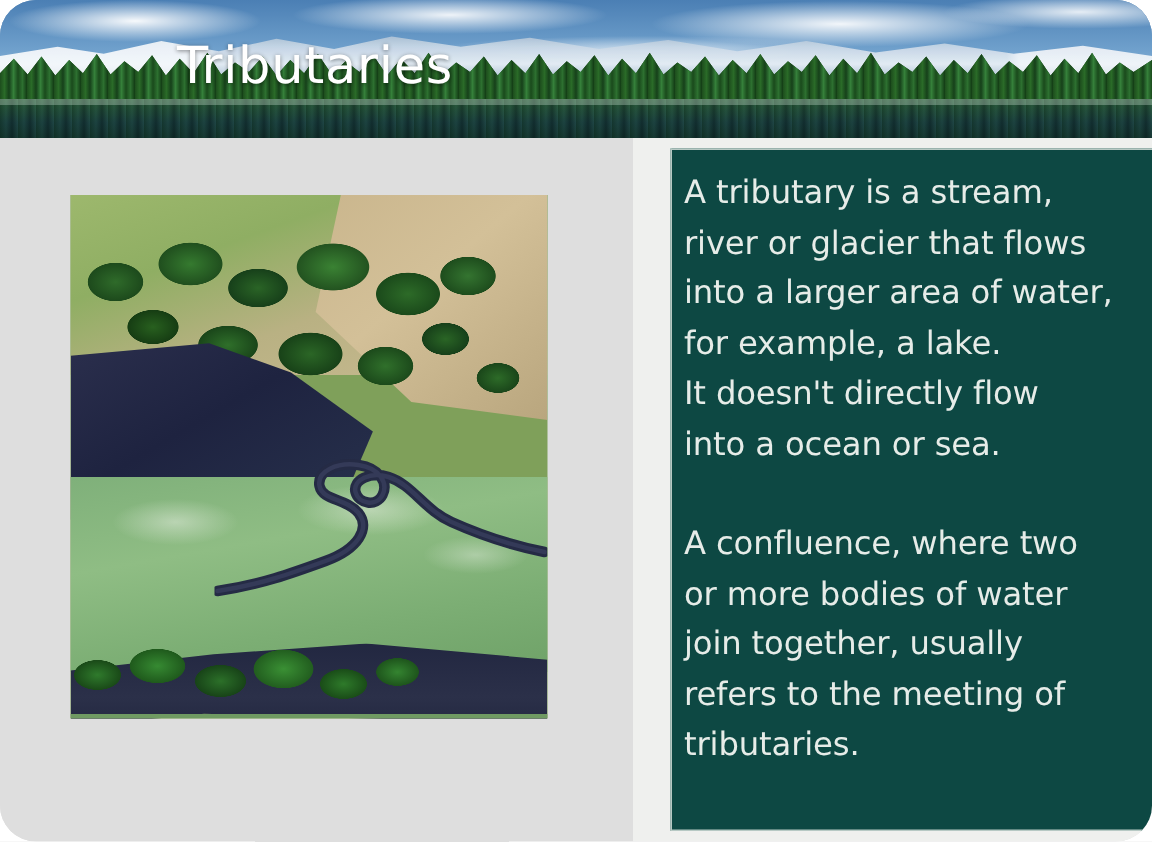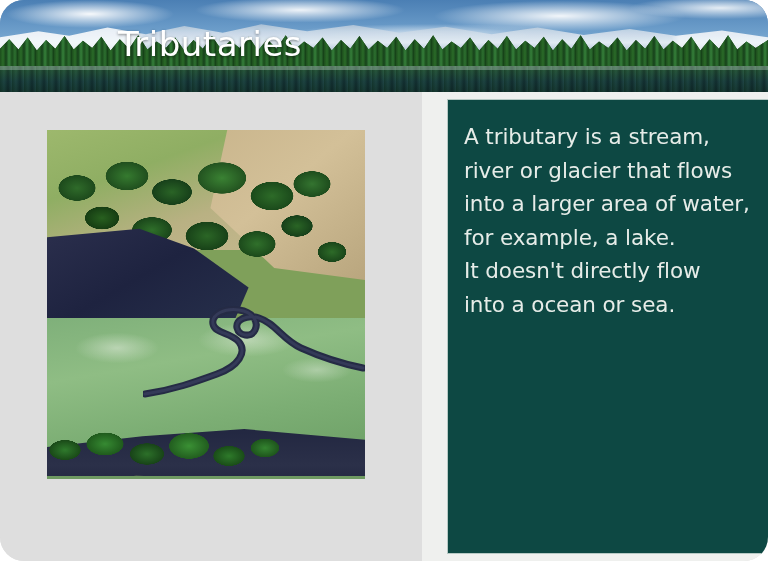--- a/index.html
+++ b/index.html
@@ -222,21 +222,21 @@
     width: 321px;
     height: 455px;
     background: #0d4843;
     border-top: 1px solid #b7c9c4;
     border-left: 1px solid #b7c9c4;
     border-bottom: 1px solid #b7c9c4;
     box-sizing: border-box;
     padding: 12px 10px 0 8px;
   }
   .panel-para {
-    margin: 8px;
+    margin: 0;
     color: #e6ece8;
     font-family: "DejaVu Sans", sans-serif;
     font-size: 21.5px;
     line-height: 33.5px;
     font-weight: 400;
     white-space: pre-line;
     letter-spacing: -.1px;
   }
   .panel-para + .panel-para {
     margin-top: 33px;
@@ -279,15 +279,20 @@
     <div class="ph-layer ph-field-bottom"></div>
   </div>
 
   <div class="text-panel">
     <p class="panel-para">A tributary is a stream,
 river  or glacier that flows
 into a larger area of water,
 for example, a lake.
 It doesn't directly flow
 into a ocean or sea.</p>
+    <p class="panel-para">A confluence, where two
+or more bodies of water
+join together, usually
+refers to the meeting of
+tributaries.</p>
   </div>
 
 </div>
 
 </body></html>

